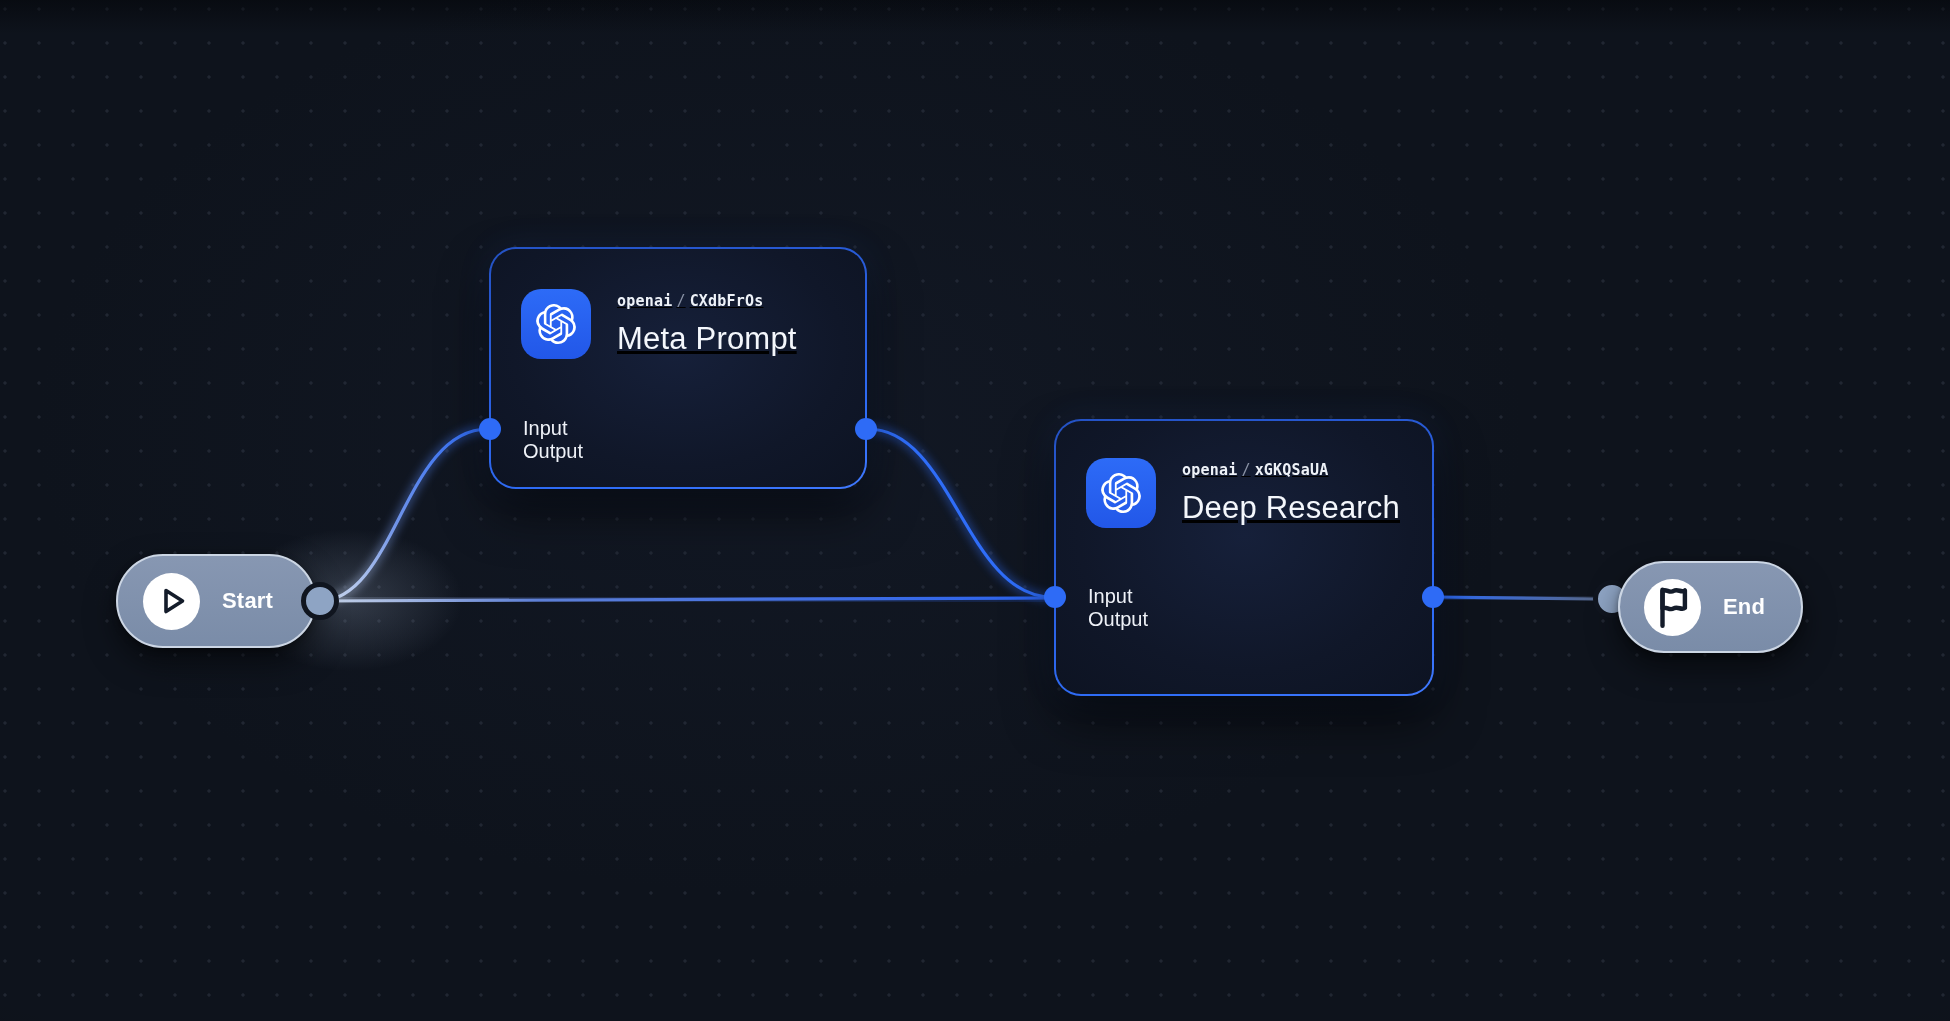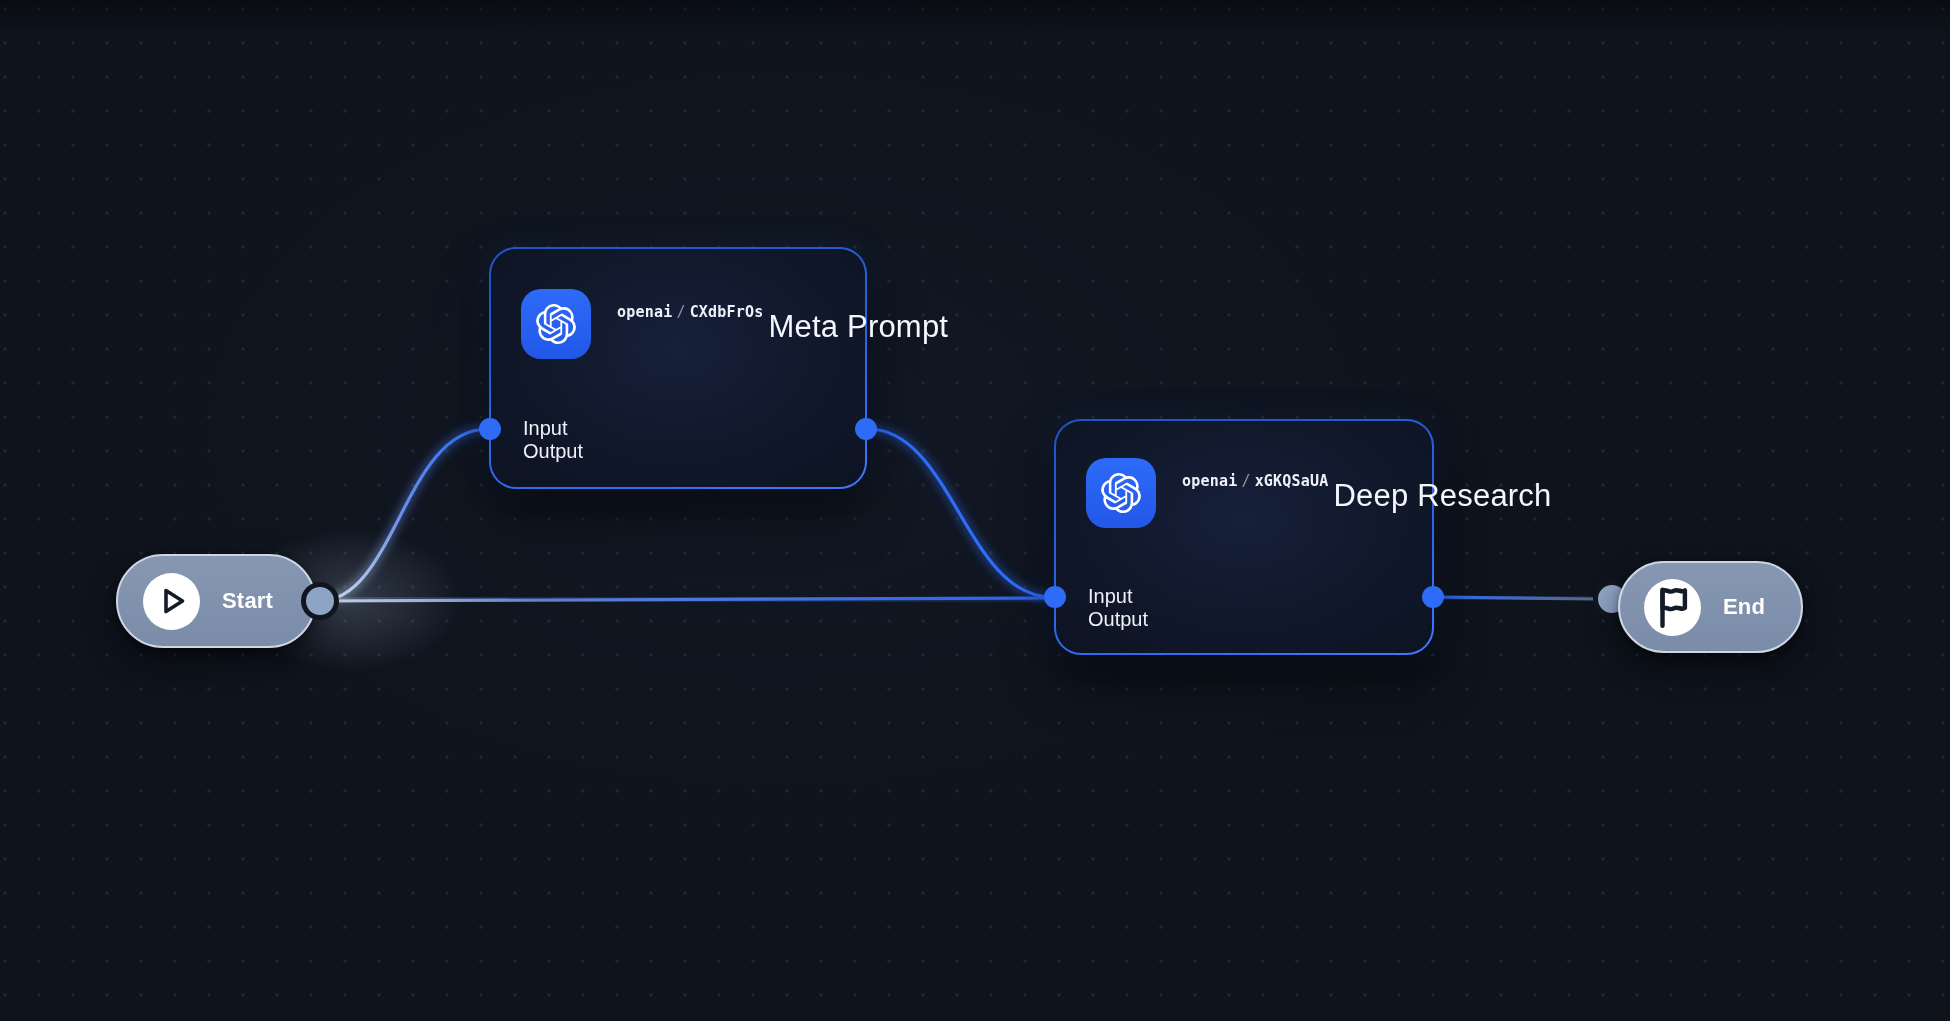--- a/index.html
+++ b/index.html
@@ -36,29 +36,29 @@
   .connector{position:absolute;width:38px;height:38px;border-radius:50%;box-sizing:border-box;
     background:#8ea4c4;border:5px solid #10151f;}
   .connector-start{left:301px;top:582px;}
   .connector-end{left:1593px;top:580px;}
 
   
   .card{position:absolute;border-radius:27px;padding:2px;box-sizing:border-box;
     background:linear-gradient(165deg,#2452c4 0%,#2a5fe0 45%,#2f6df8 80%,#4079ff 100%);
     box-shadow:0 24px 48px rgba(0,0,0,0.55), 0 0 34px rgba(46,107,246,0.10);}
   .card-meta{left:489px;top:247px;width:378px;height:242px;}
-  .card-deep{left:1054px;top:419px;width:380px;height:236px;}
+  .card-deep{left:1054px;top:419px;width:380px;height:277px;}
   .card-inner{position:relative;width:100%;height:100%;border-radius:25px;overflow:visible;
     background:radial-gradient(80% 90% at 50% 42%, #16203a 0%, #101729 55%, #0c1220 100%);}
   .card-header{position:absolute;left:30px;right:16px;display:flex;align-items:center;gap:26px;}
   .card-meta .card-header{top:40px;}
   .card-deep .card-header{top:37px;}
   .provider-badge{width:70px;height:70px;border-radius:20px;background:linear-gradient(180deg,#2d6bf7,#2257e8);
     display:flex;align-items:center;justify-content:center;flex:0 0 auto;}
-  .card-titles{display:flex;flex-direction:row;gap:5px;min-width:0;}
+  .card-titles{display:flex;flex-direction:column;gap:5px;min-width:0;text-decoration:underline;}
   .subtitle{font-family:"DejaVu Sans Mono", monospace;font-weight:bold;font-size:15px;color:#eef2f8;
     letter-spacing:0.2px;white-space:nowrap;}
   .subtitle .sep{color:#8a93a6;padding:0 4px;font-weight:normal;}
   .card-title{font-size:31px;color:#f4f7fc;letter-spacing:0.2px;white-space:nowrap;margin-top:6px;}
   .io-row{position:absolute;left:32px;right:32px;display:flex;justify-content:space-between;flex-direction:column;}
   .card-meta .io-row{top:168px;}
   .card-deep .io-row{top:164px;}
   .io-label{font-size:20px;color:#eef1f7;}
   .port{position:absolute;width:22px;height:22px;border-radius:50%;background:#2e6bf6;}
   .card-meta .port{top:169px;}

